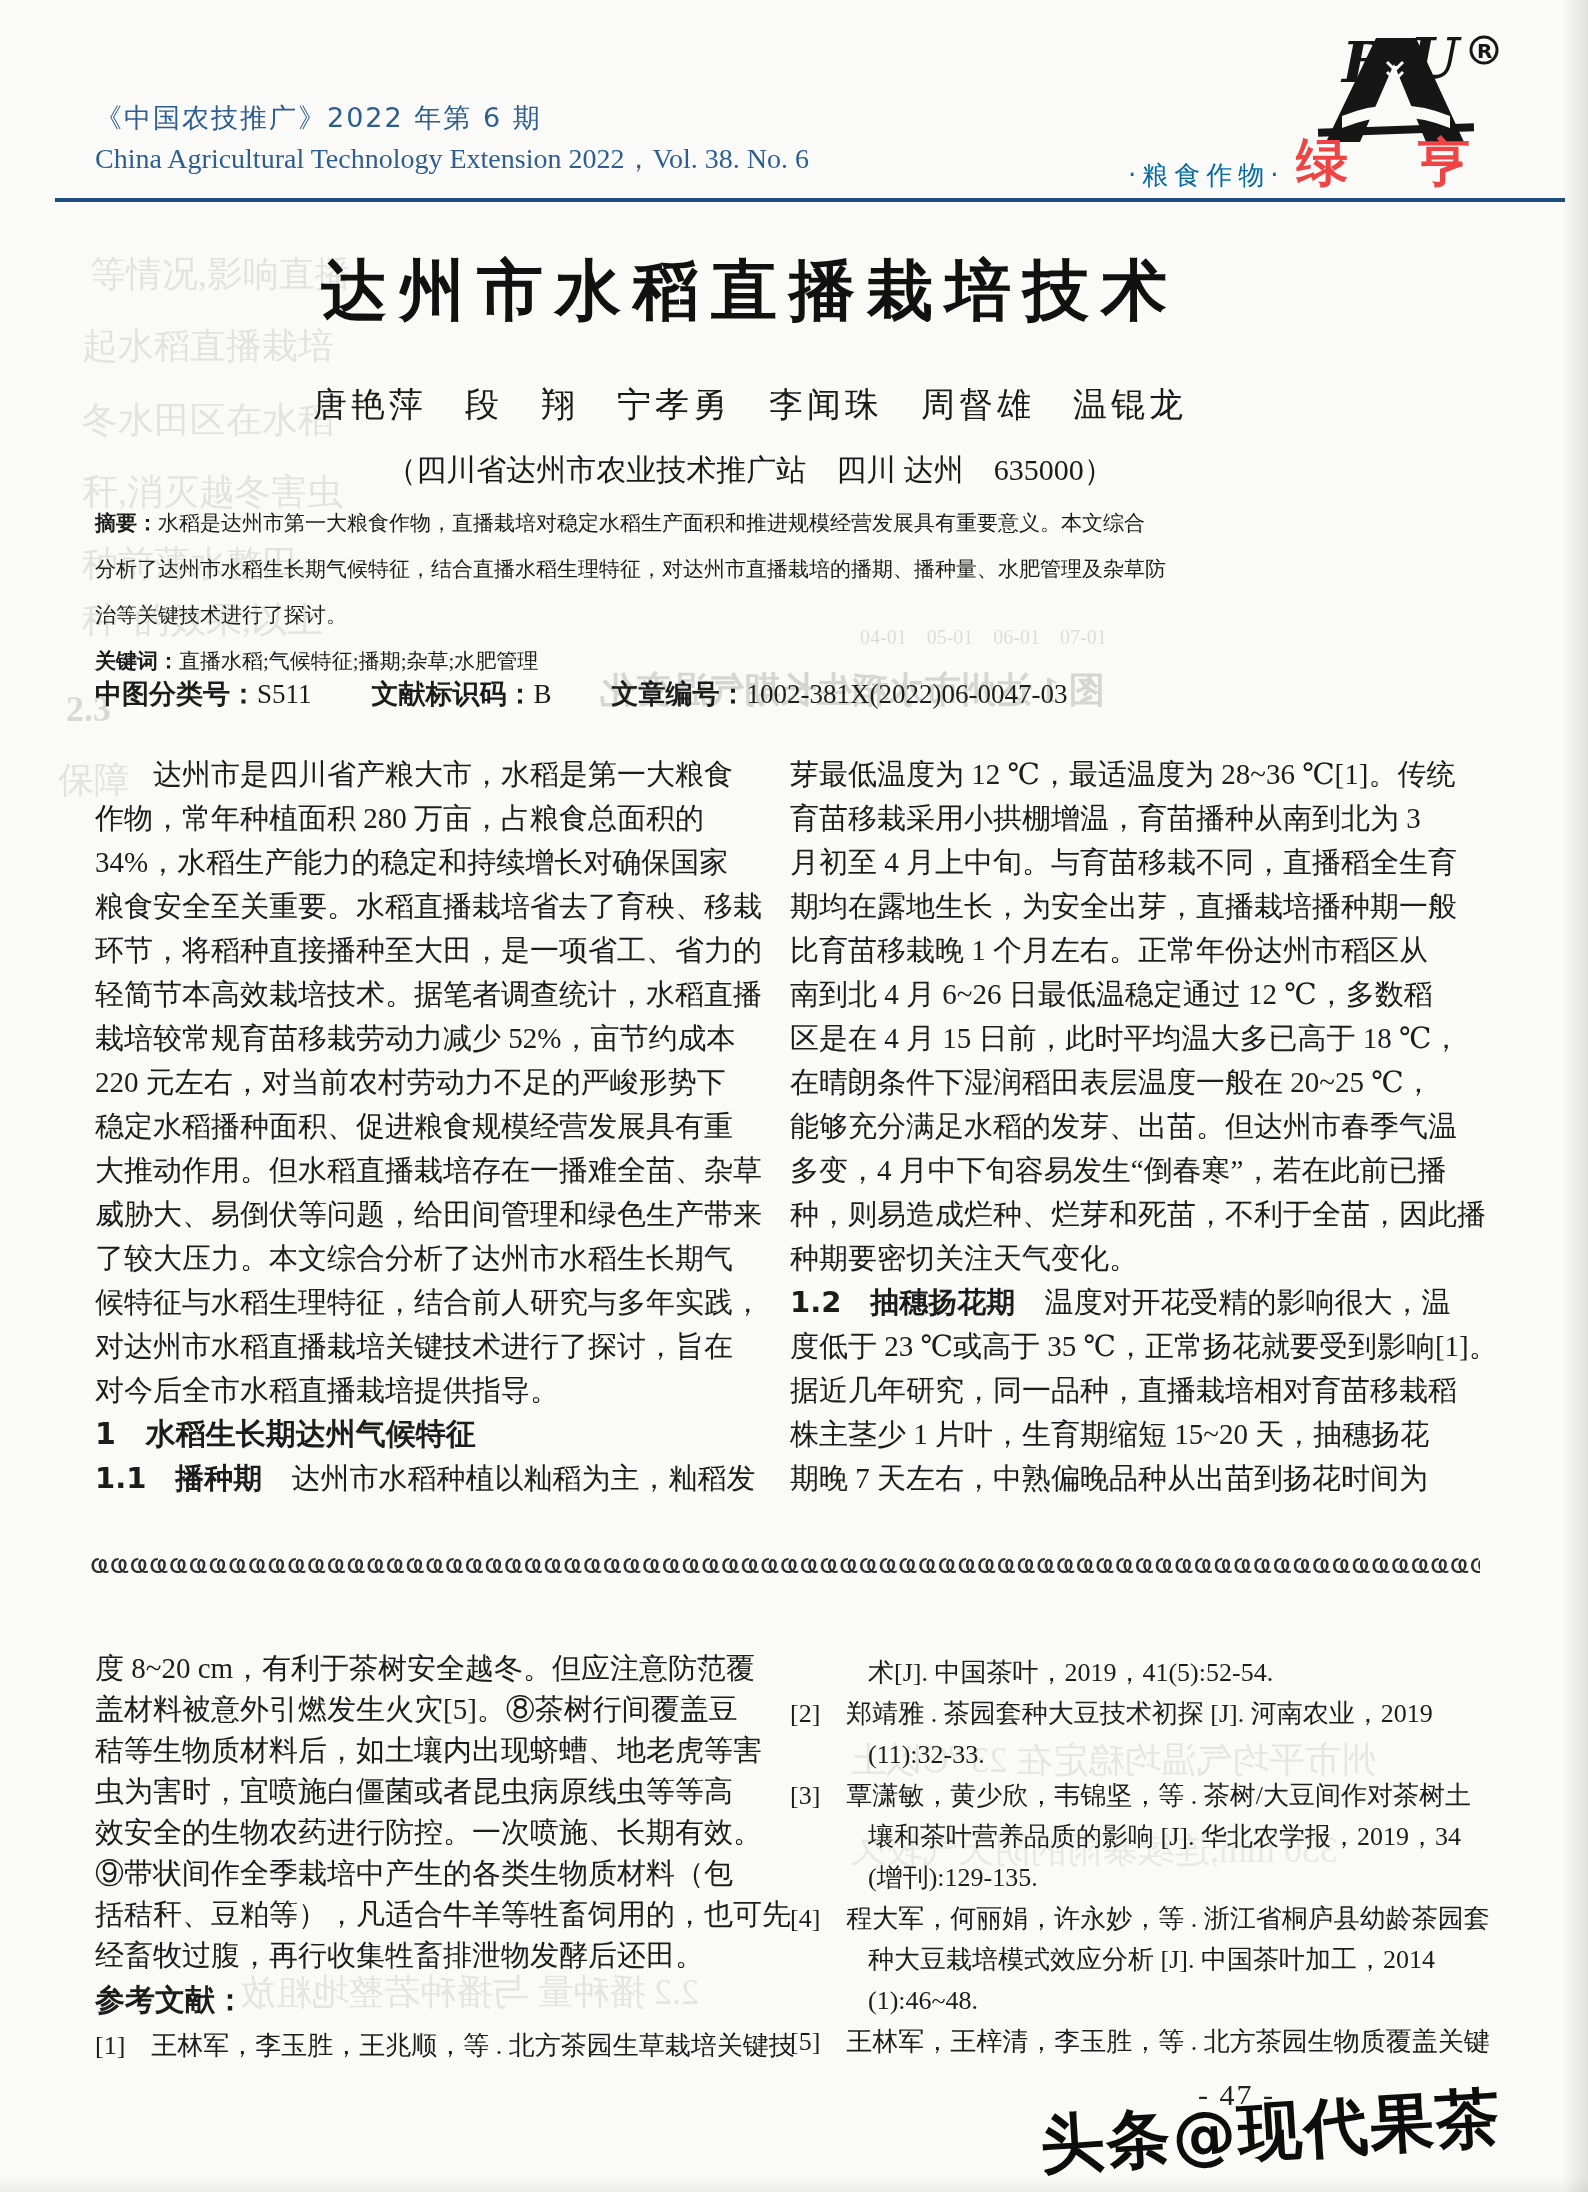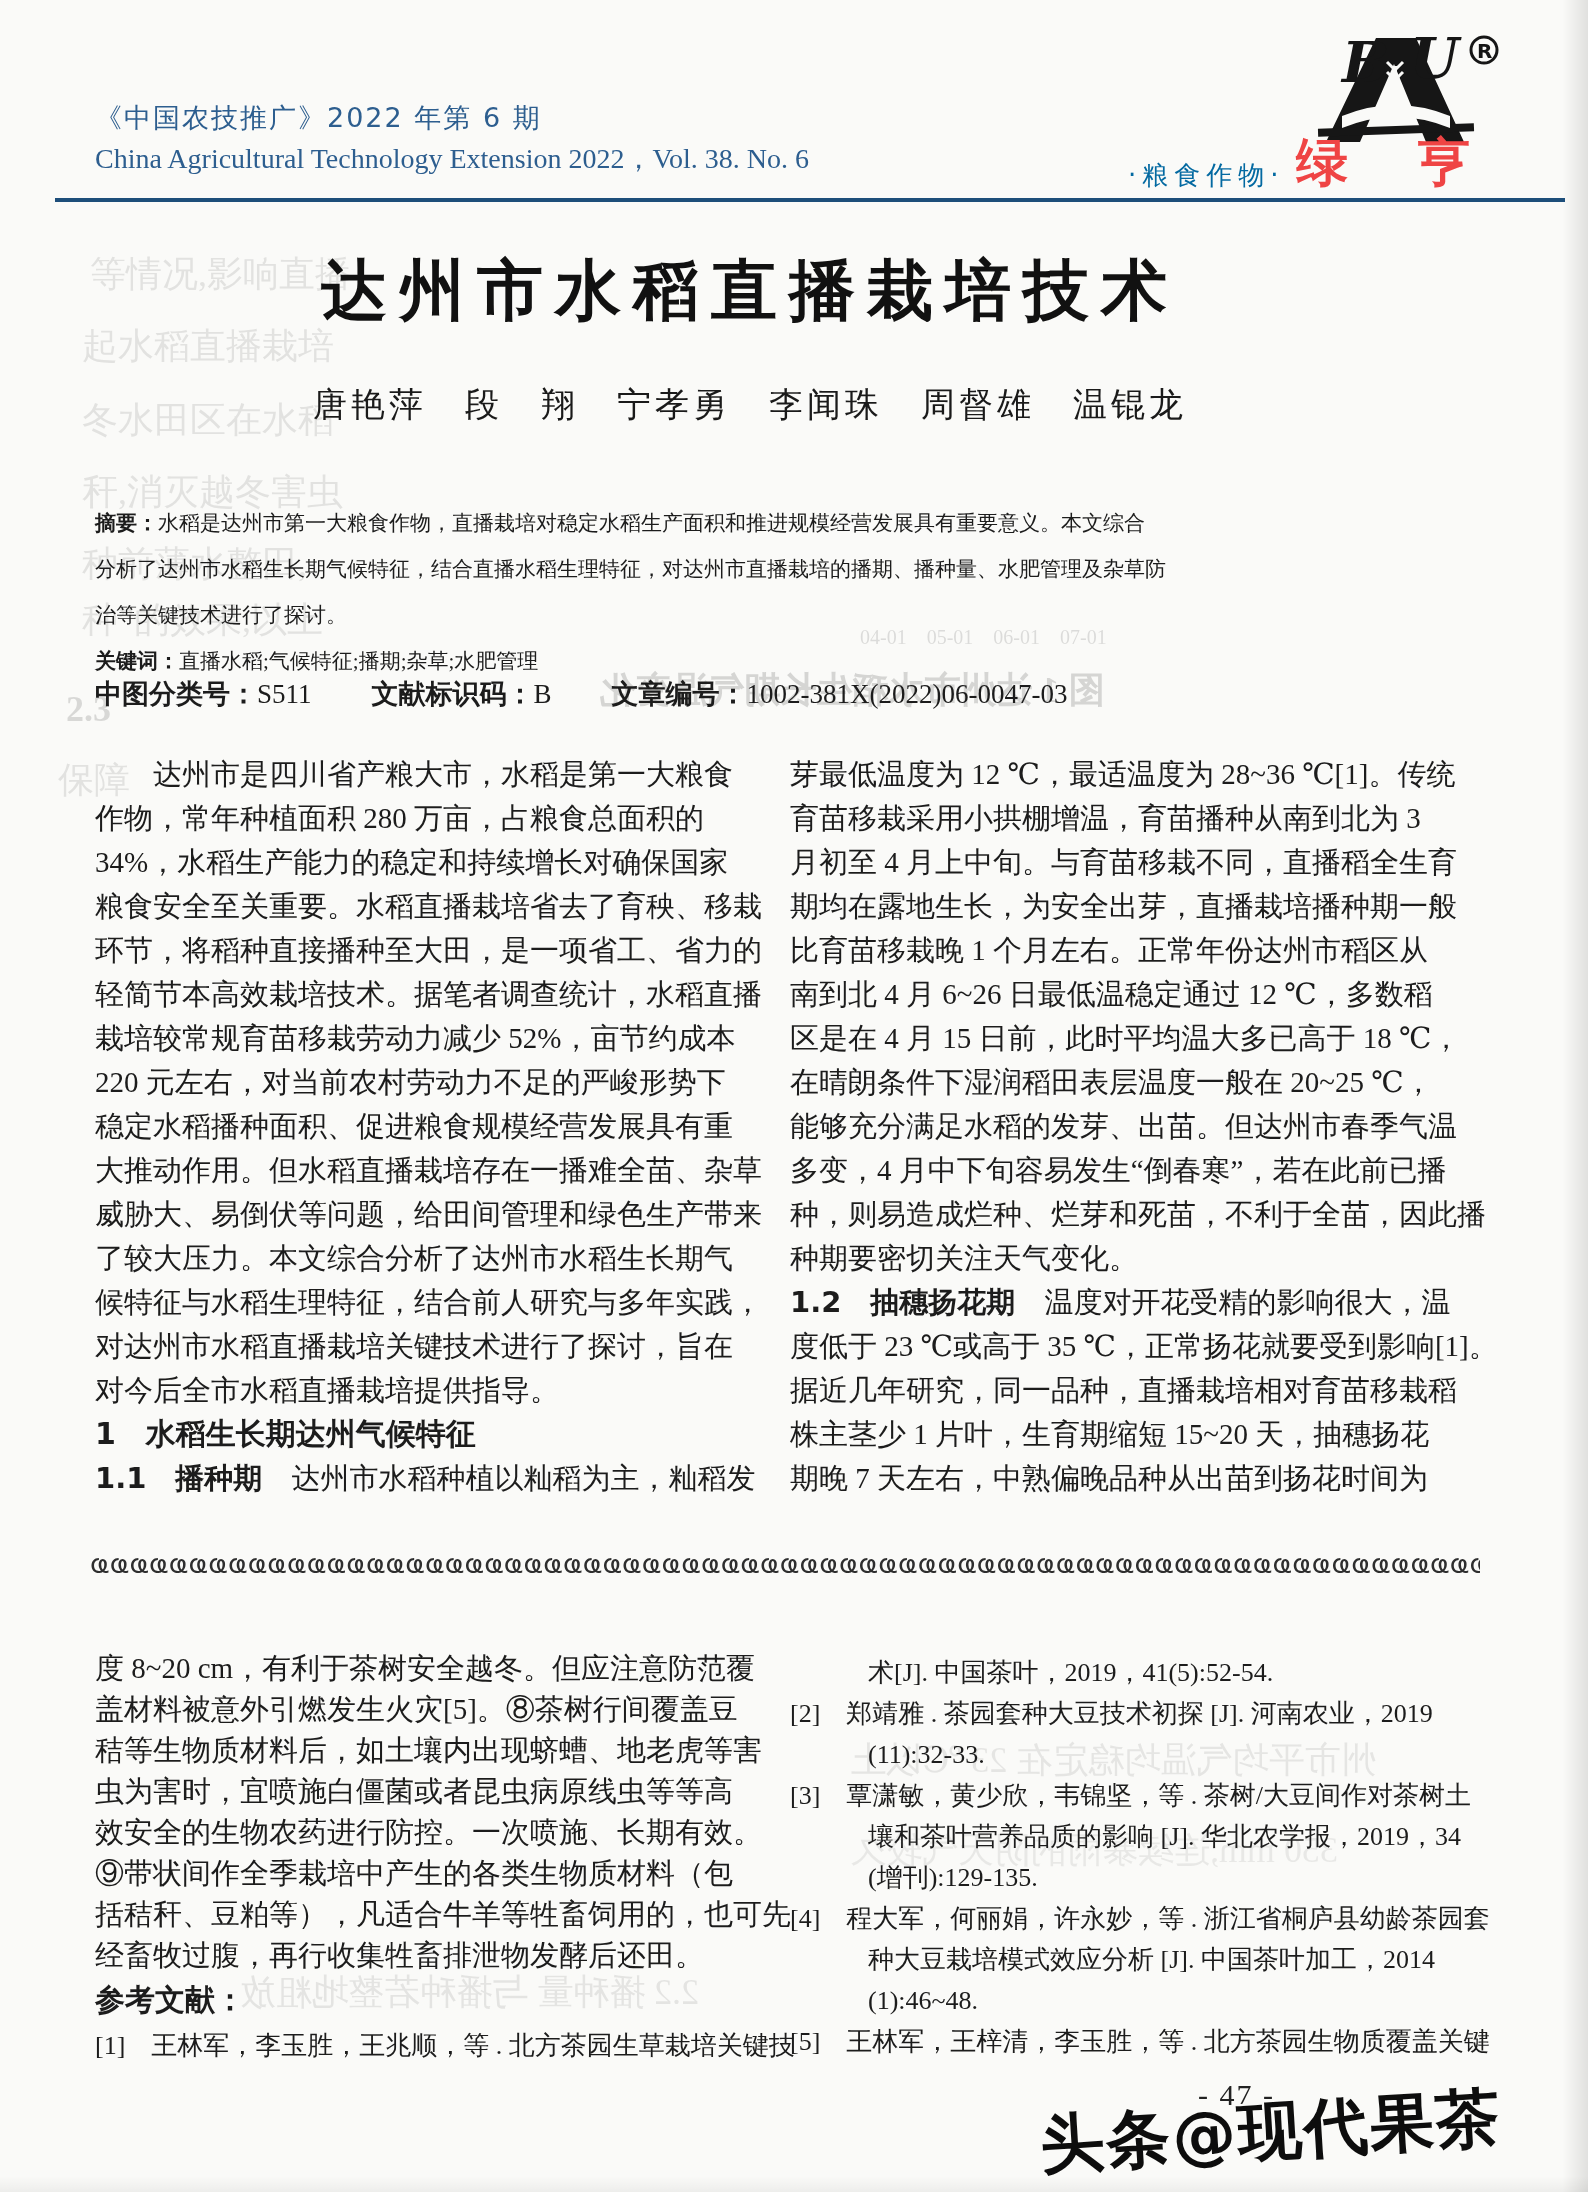--- a/index.html
+++ b/index.html
@@ -94,20 +94,21 @@
       <line x1="97" y1="36" x2="97" y2="66" stroke="#fafaf8" stroke-width="4"></line>
       <path d="M97,40 l-8,-8 M97,40 l8,-8 M97,50 l-8,-8 M97,50 l8,-8" stroke="#fafaf8" stroke-width="3" fill="none"></path>
       <circle cx="186" cy="20" r="13" fill="none" stroke="#161616" stroke-width="3"></circle>
       <text x="179" y="28" font-size="20" font-weight="bold" font-family="'DejaVu Sans',sans-serif" fill="#161616">R</text>
     </svg>
   </div>
   <div class="abs logo-cn">绿 亨</div>
 
   <div class="abs title">达州市水稻直播栽培技术</div>
   <div class="abs authors">唐艳萍　段　翔　宁孝勇　李闻珠　周督雄　温锟龙</div>
+  <div class="abs affil">（四川省达州市农业技术推广站　四川 达州　635000）</div>
 
   <div class="abs abstract">
     <div class="ln"><b class="hei">摘要：</b><span>水稻是达州市第一大粮食作物，直播栽培对稳定水稻生产面积和推进规模经营发展具有重要意义。本文综合</span></div>
     <div class="ln">分析了达州市水稻生长期气候特征，结合直播水稻生理特征，对达州市直播栽培的播期、播种量、水肥管理及杂草防</div>
     <div class="ln">治等关键技术进行了探讨。</div>
     <div class="ln"><b class="hei">关键词：</b><span>直播水稻;气候特征;播期;杂草;水肥管理</span></div>
   </div>
   <div class="abs meta-line"><b class="hei">中图分类号：</b><span>S511</span><span class="gap"></span><b class="hei">文献标识码：</b><span>B</span><span class="gap"></span><b class="hei">文章编号：</b><span>1002-381X(2022)06-0047-03</span></div>
 
   <div class="abs col lcol">

